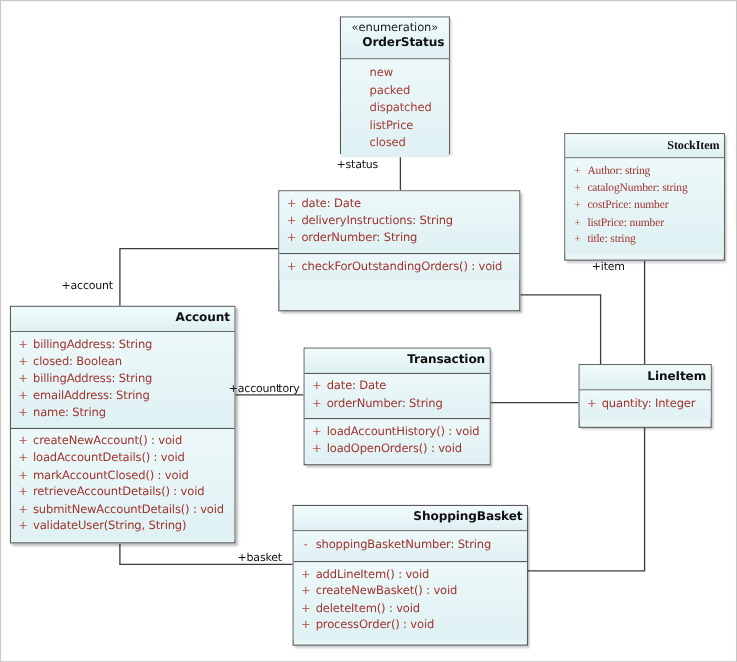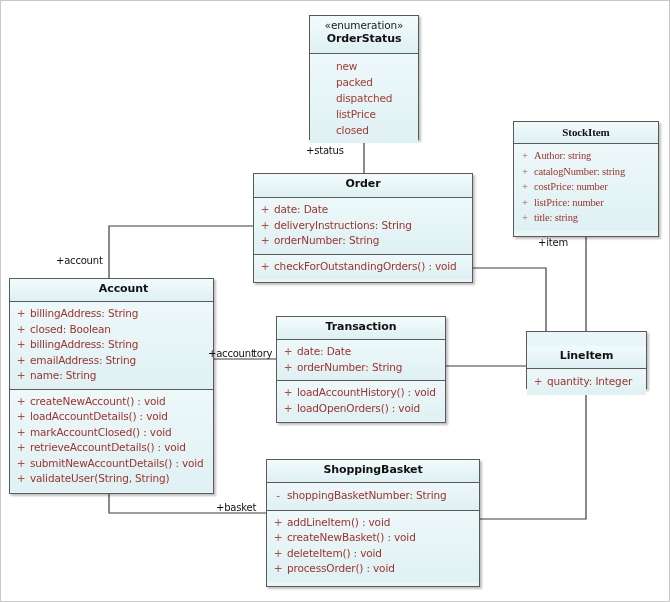--- a/index.html
+++ b/index.html
@@ -46,20 +46,21 @@
     line-height: 13px;
     letter-spacing: -0.1px;
   }
   .uml-name {
     display: block;
     font-size: 11px;
     font-weight: bold;
     color: #111111;
     line-height: 14px;
     letter-spacing: -0.1px;
+    text-align: right;
   }
   .uml-compartment {
     box-sizing: border-box;
     background: linear-gradient(to bottom, #edf8f9 0%, #dff1f3 100%);
     padding: 4px 3px 5px 2px;
   }
   .uml-compartment + .uml-compartment {
     border-top: 1px solid #5a5a5a;
   }
   .uml-row {
@@ -120,21 +121,21 @@
       <path d="M 213,358 L 275,358"></path>
 
       <path d="M 445,365 L 525,365"></path>
 
       <path d="M 108,493 L 108,512 L 265,512"></path>
 
       <path d="M 585,388 L 585,518 L 460,518"></path>
     </g>
   </svg>
 
-  <div class="uml-class" style="left:308px; top:14px; width:110px; height:125px;">
+  <div class="uml-class" style="left:308px; top:14px; width:100px; height:125px;">
     <div class="uml-header" style="height:38px;">
       <span class="uml-stereotype">«enumeration»</span>
       <span class="uml-name">OrderStatus</span>
     </div>
     <div class="uml-compartment">
       <div class="uml-literal-row">new</div>
       <div class="uml-literal-row">packed</div>
       <div class="uml-literal-row">dispatched</div>
       <div class="uml-literal-row">listPrice</div>
       <div class="uml-literal-row">closed</div>
@@ -163,23 +164,20 @@
         <span class="uml-member">listPrice:  number</span>
       </div>
       <div class="uml-row">
         <span class="uml-vis">+</span>
         <span class="uml-member">title:  string</span>
       </div>
     </div>
   </div>
 
   <div class="uml-class" style="left:252px; top:172px; width:220px; height:110px;">
-    <div class="uml-header" style="height:24px;">
-      <span class="uml-name">Order</span>
-    </div>
     <div class="uml-compartment">
       <div class="uml-row">
         <span class="uml-vis">+</span>
         <span class="uml-member">date:  Date</span>
       </div>
       <div class="uml-row">
         <span class="uml-vis">+</span>
         <span class="uml-member">deliveryInstructions:  String</span>
       </div>
       <div class="uml-row">
@@ -269,21 +267,21 @@
         <span class="uml-member">loadAccountHistory() : void</span>
       </div>
       <div class="uml-row">
         <span class="uml-vis">+</span>
         <span class="uml-member">loadOpenOrders() : void</span>
       </div>
     </div>
   </div>
 
   <div class="uml-class" style="left:525px; top:330px; width:121px; height:58px;">
-    <div class="uml-header" style="height:23px;margin-top:14px;">
+    <div class="uml-header" style="height:23px;">
       <span class="uml-name">LineItem</span>
     </div>
     <div class="uml-compartment" style="padding-top:5px;">
       <div class="uml-row">
         <span class="uml-vis">+</span>
         <span class="uml-member">quantity:  Integer</span>
       </div>
     </div>
   </div>
 

